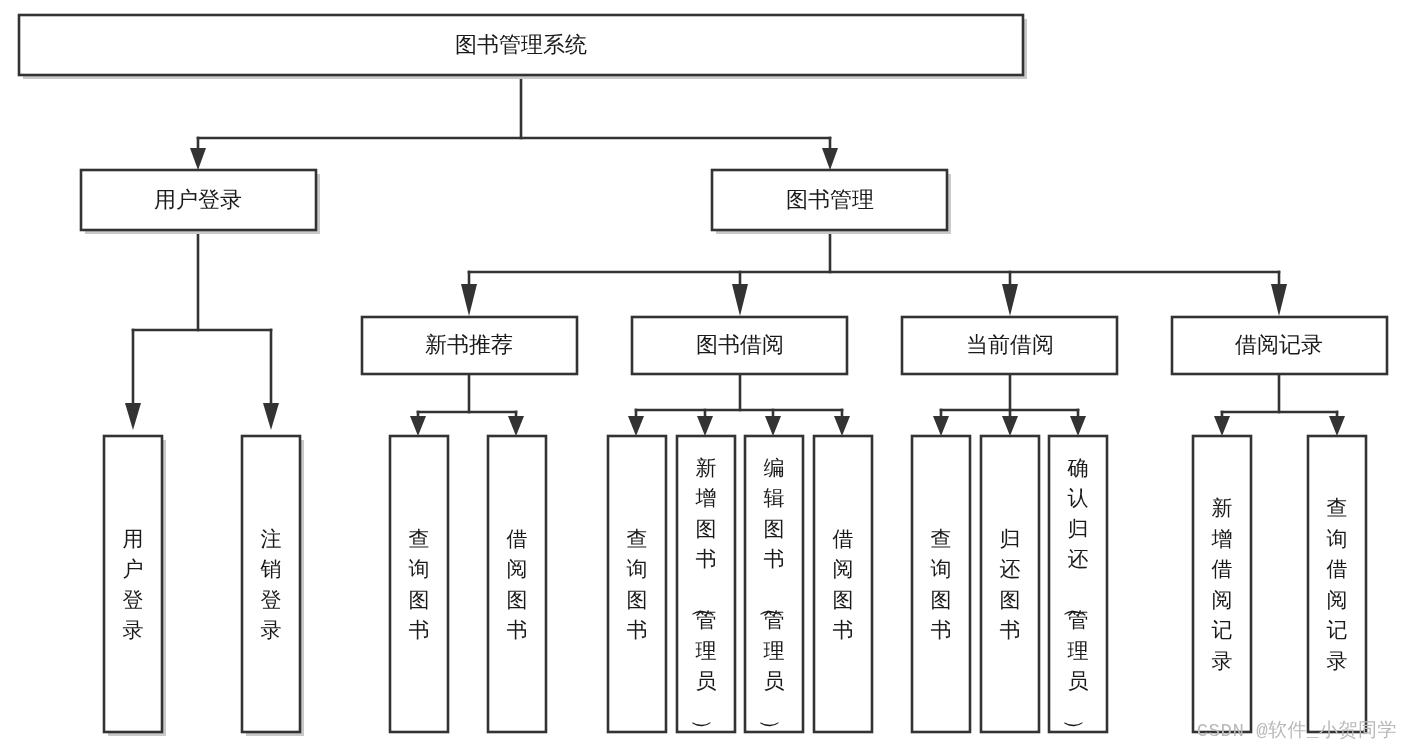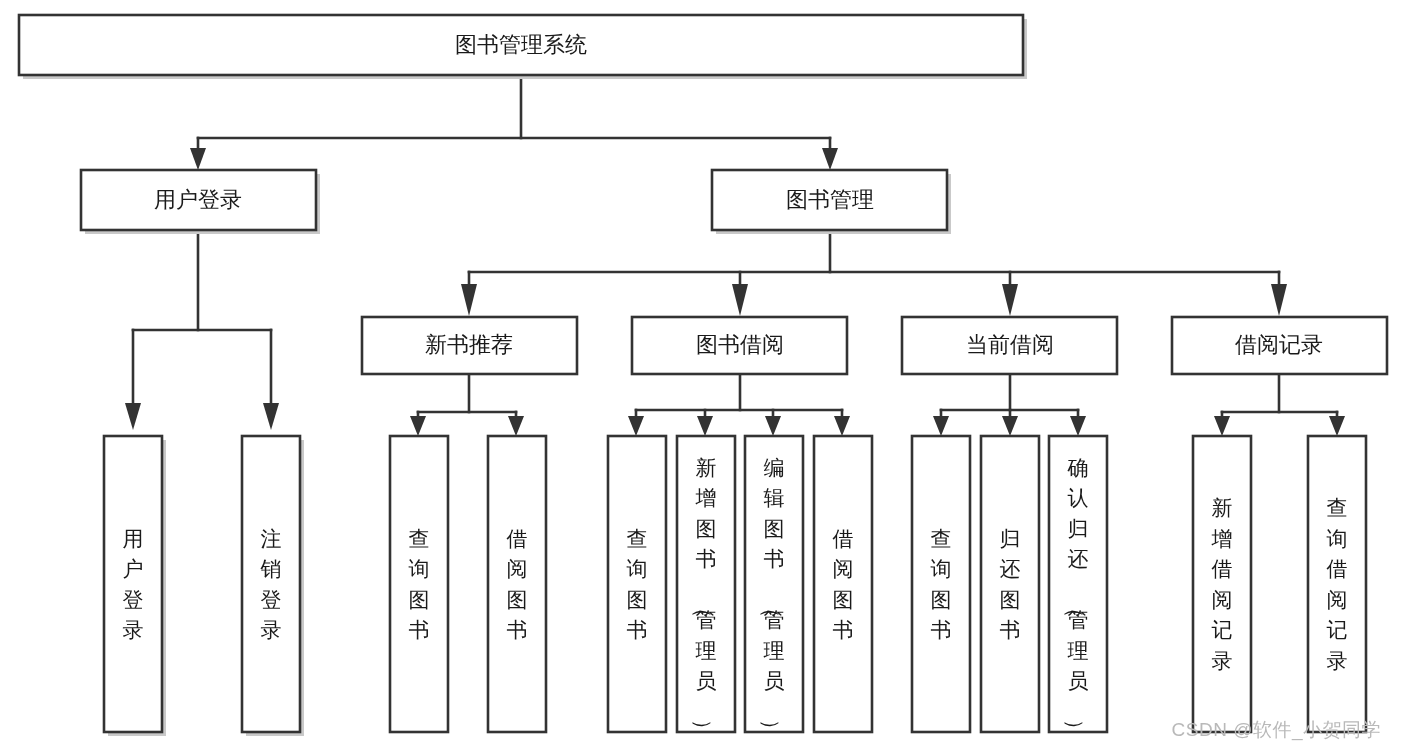--- a/index.html
+++ b/index.html
@@ -51,25 +51,25 @@
     dominant-baseline: middle;
   }
   .node-label-vertical {
     fill: #1a1a1a;
     font-family: "DejaVu Sans", "Liberation Sans", sans-serif;
     font-size: 21px;
     text-anchor: middle;
   }
   .watermark {
     position: absolute;
-    right: 24px;
+    right: 8px;
     bottom: 4px;
     color: #b9b9b9;
     font-size: 19px;
-    font-family: Liberation Sans, sans-serif;
+    font-family: Liberation Mono, monospace;
     white-space: nowrap;
     letter-spacing: 0.5px;
   }
 </style>
 </head>
 <body>
 
 <div id="diagram-root">
 
   <svg id="flow-svg" viewBox="0 0 1405 747">

